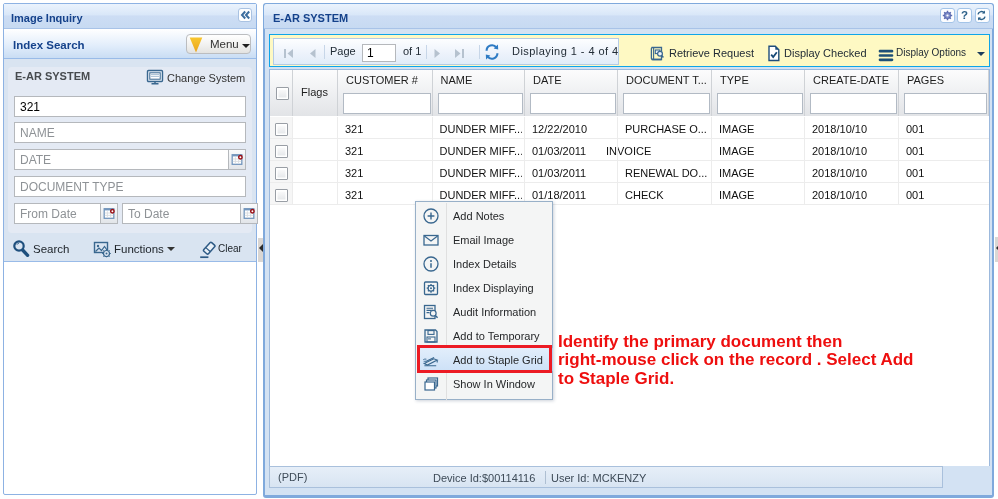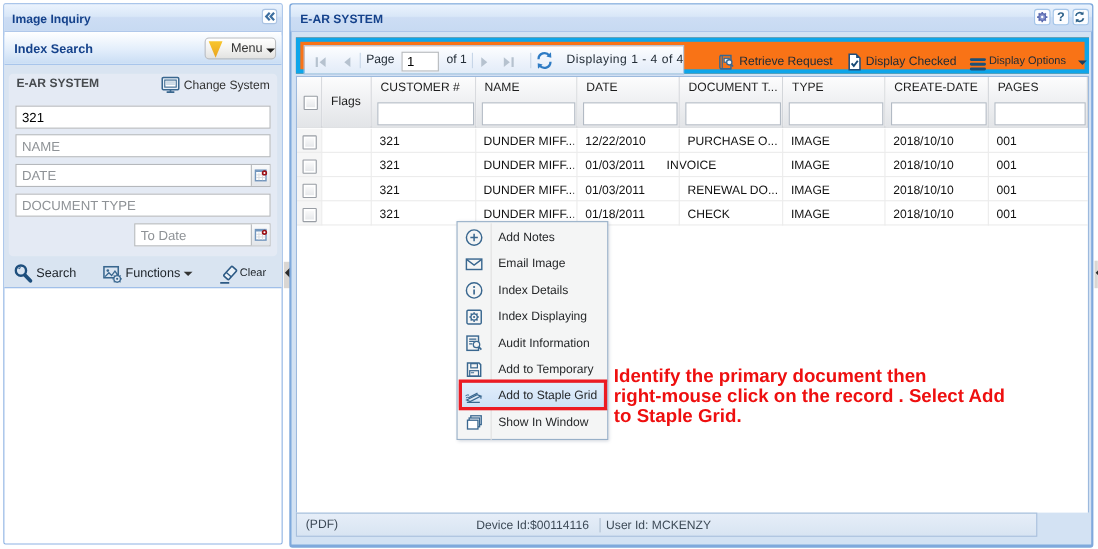--- a/index.html
+++ b/index.html
@@ -58,21 +58,29 @@
     <div class="fld ph" style="top:63px">NAME</div>
     <div class="fld ph" style="top:90px">DATE<span class="trig">
         <svg width="13" height="13" viewBox="0 0 13 13">
           <rect x="1.2" y="1.7" width="9.6" height="9.6" fill="#fff" stroke="#7396bd" stroke-width="1.3"></rect>
           <path d="M1.2 2.7h9.6" stroke="#7396bd" stroke-width="1.4"></path>
           <path d="M4.4 4.2v6.6M7.6 4.2v6.6M1.8 6h8.4M1.8 8.4h8.4" stroke="#d8dbe0" stroke-width=".9"></path>
           <circle cx="9.4" cy="4.2" r="1.7" fill="#fff" stroke="#9b1117" stroke-width="1.5"></circle>
         </svg>
       </span></div>
     <div class="fld ph" style="top:117px">DOCUMENT TYPE</div>
-    <div class="fld ph" style="top:144px;left:118px;width:124px">To Date<span class="trig">
+    <div class="fld ph" style="top:144px;width:104px">From Date<span class="trig">
+        <svg width="13" height="13" viewBox="0 0 13 13">
+          <rect x="1.2" y="1.7" width="9.6" height="9.6" fill="#fff" stroke="#7396bd" stroke-width="1.3"></rect>
+          <path d="M1.2 2.7h9.6" stroke="#7396bd" stroke-width="1.4"></path>
+          <path d="M4.4 4.2v6.6M7.6 4.2v6.6M1.8 6h8.4M1.8 8.4h8.4" stroke="#d8dbe0" stroke-width=".9"></path>
+          <circle cx="9.4" cy="4.2" r="1.7" fill="#fff" stroke="#9b1117" stroke-width="1.5"></circle>
+        </svg>
+      </span></div>
+    <div class="fld ph" style="top:144px;left:118px;width:136px">To Date<span class="trig">
         <svg width="13" height="13" viewBox="0 0 13 13">
           <rect x="1.2" y="1.7" width="9.6" height="9.6" fill="#fff" stroke="#7396bd" stroke-width="1.3"></rect>
           <path d="M1.2 2.7h9.6" stroke="#7396bd" stroke-width="1.4"></path>
           <path d="M4.4 4.2v6.6M7.6 4.2v6.6M1.8 6h8.4M1.8 8.4h8.4" stroke="#d8dbe0" stroke-width=".9"></path>
           <circle cx="9.4" cy="4.2" r="1.7" fill="#fff" stroke="#9b1117" stroke-width="1.5"></circle>
         </svg>
       </span></div>
   </div>
 <div class="abs" style="left:13px;top:240px">
     <svg width="17" height="18" viewBox="0 0 17 18">
@@ -127,21 +135,21 @@
   </div>
 <div class="abs" style="left:974.6px;top:8px;width:15px;height:15px;border:1px solid #a3c4e8;border-radius:3px;background:#fcfdff"></div>
 <div class="abs" style="left:976.1px;top:9.5px">
     <svg width="11" height="11" viewBox="0 0 11 11">
       <path d="M2 4.4A3.6 3.6 0 0 1 8.4 3" fill="none" stroke="#2c6089" stroke-width="1.5"></path>
       <path d="M9 .4v3.1H6z" fill="#2c6089"></path>
       <path d="M9 6.6A3.6 3.6 0 0 1 2.6 8" fill="none" stroke="#2c6089" stroke-width="1.5"></path>
       <path d="M2 10.6V7.5h3z" fill="#2c6089"></path>
     </svg>
   </div>
-<div class="abs" style="left:269px;top:34px;width:721px;height:33px;border:4px solid #0ea5e9;background:#f97316">
+<div class="abs" style="left:269px;top:34px;width:721px;height:33px;border:1px solid #0ea5e9;background:#fef9c3">
     <div class="abs" style="left:2.5px;top:2.5px;width:346px;height:27px;border:1px solid #b4cbe6;background:linear-gradient(#fdfeff,#ecf2fb 60%,#e2ecf8)"></div>
     <div class="abs" style="left:13px;top:13px">
       <svg width="12" height="11" viewBox="0 0 12 11">
         <path d="M2 1v9" stroke="#b6c2cf" stroke-width="2"></path>
         <path d="M10 1v9L4.5 5.5z" fill="#b6c2cf"></path>
       </svg>
     </div>
     <div class="abs" style="left:36px;top:13px">
       <svg width="12" height="11" viewBox="0 0 12 11">
         <path d="M9.5 1v9L4 5.5z" fill="#b6c2cf"></path>

